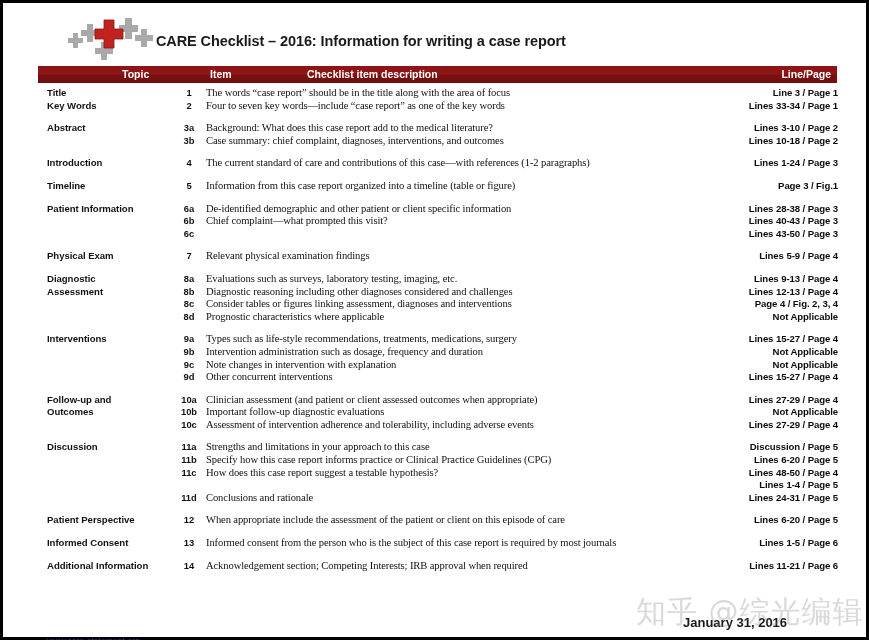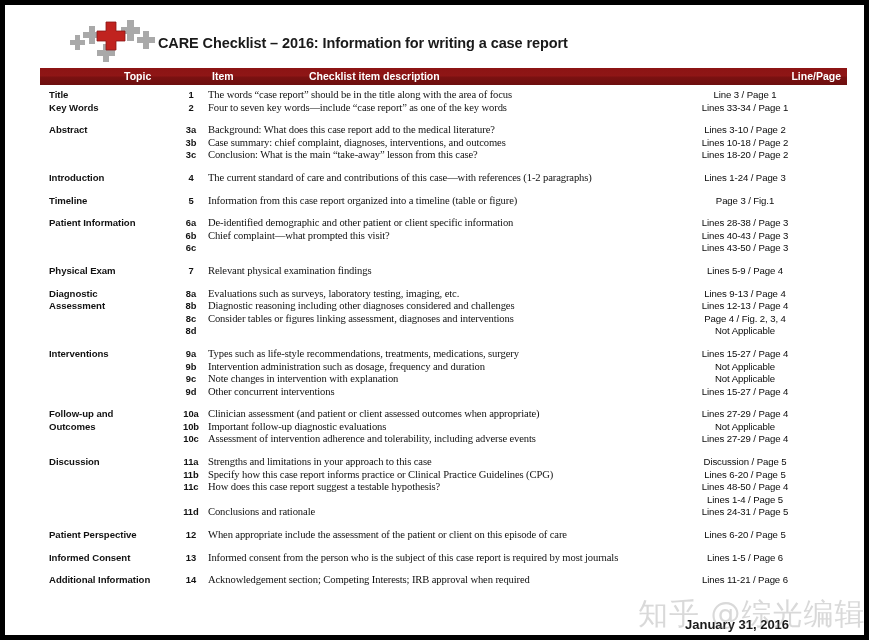--- a/index.html
+++ b/index.html
@@ -7,21 +7,21 @@
     width:869px;height:640px;
     background:#ffffff;
     font-family:"Liberation Sans", sans-serif;
     overflow:hidden;
   }
   #page{
     position:relative;
     width:869px;height:640px;
     box-sizing:border-box;
     background:#ffffff;
-    border:5px solid #000000;
+    border:3px solid #000000;
   }
   
   .header{
     position:relative;
     height:62px;
   }
   .logo{
     position:absolute;
     left:58px;top:13px;
     width:96px;height:46px;
@@ -37,21 +37,20 @@
   }
   
   .colbar{
     position:absolute;
     left:35px;top:63px;
     width:799px;height:17px;
     background:linear-gradient(to bottom,#8c1414 0%,#8f1616 45%,#7a1111 55%,#6d0f0f 100%);
     color:#ffffff;
     font-size:10.5px;
     font-weight:bold;
-    padding-left:8px;
   }
   .colbar span{
     position:absolute;
     top:2px;
     white-space:nowrap;
   }
   .ch-topic{left:84px;}
   .ch-item{left:172px;}
   .ch-desc{left:269px;}
   .ch-line{right:6px;}
@@ -96,23 +95,23 @@
     font-family:"Liberation Serif", serif;
     font-size:10.6px;
     color:#111111;
     white-space:nowrap;
     letter-spacing:-0.12px;
   }
   .c-line{
     position:absolute;
     left:645px;top:0;
     width:190px;
-    text-align:center;
+    text-align:right;
     font-size:9.6px;
-    font-weight:normal;
+    font-weight:bold;
     color:#0b0b0b;
     white-space:nowrap;
     letter-spacing:-0.1px;
   }
   .gap{height:10px;}
   
   .site{
     position:absolute;
     left:44px;top:607px;
     font-size:8.6px;
@@ -200,26 +199,20 @@
           <div class="c-item">3a</div>
           <div class="c-desc">Background: What does this case report add to the medical literature?</div>
           <div class="c-line">Lines 3-10 / Page 2</div>
         </div>
         <div class="row">
           <div class="c-topic"></div>
           <div class="c-item">3b</div>
           <div class="c-desc">Case summary: chief complaint, diagnoses, interventions, and outcomes</div>
           <div class="c-line">Lines 10-18 / Page 2</div>
         </div>
-        <div class="row">
-          <div class="c-topic"></div>
-          <div class="c-item">3c</div>
-          <div class="c-desc">Conclusion: What is the main “take-away” lesson from this case?</div>
-          <div class="c-line">Lines 18-20 / Page 2</div>
-        </div>
       </div>
       <div class="gap"></div>
       <div class="group">
         <div class="row">
           <div class="c-topic">Introduction</div>
           <div class="c-item">4</div>
           <div class="c-desc">The current standard of care and contributions of this case—with references (1-2 paragraphs)</div>
           <div class="c-line">Lines 1-24 / Page 3</div>
         </div>
       </div>
@@ -277,20 +270,21 @@
         </div>
         <div class="row">
           <div class="c-topic"></div>
           <div class="c-item">8c</div>
           <div class="c-desc">Consider tables or figures linking assessment, diagnoses and interventions</div>
           <div class="c-line">Page 4 / Fig. 2, 3, 4</div>
         </div>
         <div class="row">
           <div class="c-topic"></div>
           <div class="c-item">8d</div>
+          <div class="c-desc">Prognostic characteristics where applicable</div>
           <div class="c-line">Not Applicable</div>
         </div>
       </div>
       <div class="gap"></div>
       <div class="group">
         <div class="row">
           <div class="c-topic">Interventions</div>
           <div class="c-item">9a</div>
           <div class="c-desc">Types such as life-style recommendations, treatments, medications, surgery</div>
           <div class="c-line">Lines 15-27 / Page 4</div>

